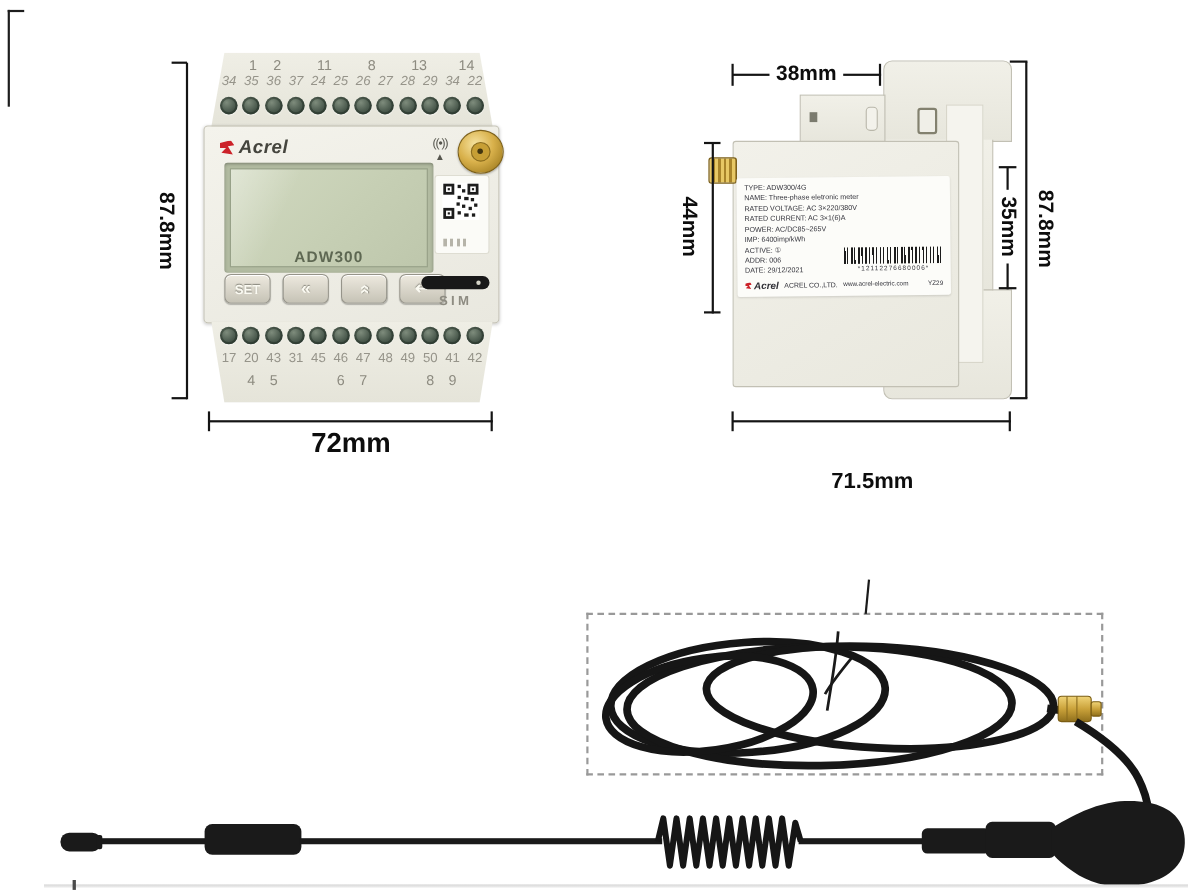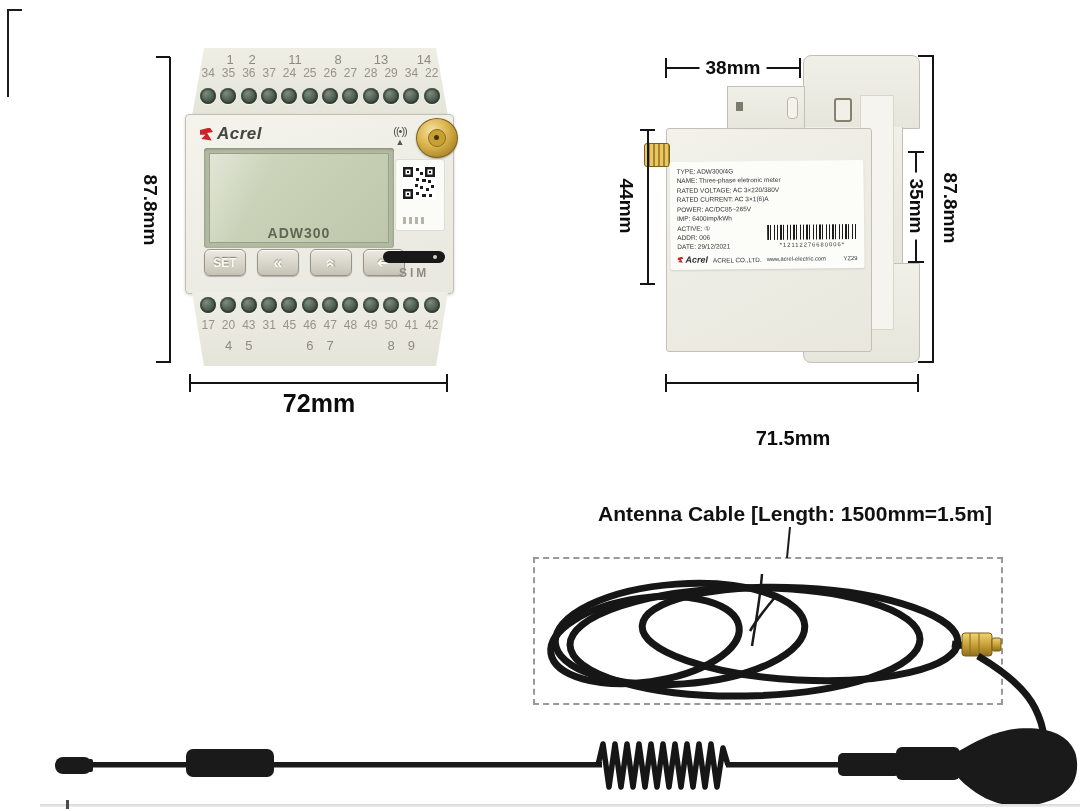--- a/index.html
+++ b/index.html
@@ -18,21 +18,21 @@
             filter:drop-shadow(0 0 1px #b3b1a4);}
   .fv-cover.top{top:48px;height:68px;clip-path:polygon(12px 0,244px 0,256px 100%,0 100%);}
   .fv-cover.bottom{top:292px;height:74px;clip-path:polygon(0 0,256px 0,244px 100%,12px 100%);}
   .fv-row1{position:absolute;top:4px;left:0;right:0;height:16px;font-size:13px;color:#8d8b80;}
   .fv-row1 span{position:absolute;transform:translateX(-50%);}
   .fv-row1 span:nth-child(1){left:38px}.fv-row1 span:nth-child(2){left:60px}
   .fv-row1 span:nth-child(3){left:103px}.fv-row1 span:nth-child(4){left:146px}
   .fv-row1 span:nth-child(5){left:189px}.fv-row1 span:nth-child(6){left:232px}
   .numrow{position:absolute;left:6px;right:6px;display:flex;font-size:12px;color:#96948a;}
   .numrow span{flex:1;text-align:center;}
-  .fv-cover.top .numrow{top:18px;}
+  .fv-cover.top .numrow{top:18px;font-style:italic;}
   .screwrow{position:absolute;left:6px;right:6px;display:flex;}
   .fv-cover.top .screwrow{top:40px;}
   .fv-cover.bottom .screwrow{top:5px;}
   .fv-cover.bottom .numrow.n1{top:26px;}
   .fv-cover.bottom .numrow.n2{top:46px;font-size:13px;color:#8d8b80;}
   .screwrow span{flex:1;height:17px;}
   .screwrow span::after{content:"";display:block;width:16px;height:16px;margin:0 auto;border-radius:50%;
      background:radial-gradient(circle at 38% 33%,#7e8c7c,#4a594d 55%,#2e3b32);
      box-shadow:inset 0 0 0 2px rgba(18,28,20,.35),0 1px 1px rgba(255,255,255,.6);}
   .fv-body{position:absolute;left:185px;top:114px;width:267px;height:178px;
@@ -347,21 +347,20 @@
   <div class="dl" style="left:932px;top:56px;width:2px;height:306px;"></div>
   <div class="dl" style="left:918px;top:55px;width:16px;height:2px;"></div>
   <div class="dl" style="left:918px;top:361px;width:16px;height:2px;"></div>
   <div class="dlabel vert" style="left:950px;top:208px;">87.8mm</div>
 
   <div class="dl" style="left:666px;top:382px;width:253px;height:2px;"></div>
   <div class="dl" style="left:665px;top:374px;width:2px;height:18px;"></div>
   <div class="dl" style="left:917px;top:374px;width:2px;height:18px;"></div>
   <div class="dlabel" style="left:793px;top:403px;font-size:20px;margin-top:35px;">71.5mm</div>
 
-  <div class="ant-label">Antenna Cable [Length: 1500mm=1.5m]</div>
   <div class="dashed-box"></div>
 
   <svg class="overlay-svg" width="1080" height="811" viewBox="0 0 1080 811">
     <defs>
       <linearGradient id="gold" x1="0" y1="0" x2="0" y2="1">
         <stop offset="0" stop-color="#f0d478"></stop>
           <stop offset=".5" stop-color="#caa23a"></stop>
           <stop offset="1" stop-color="#8f6f1c"></stop>
       </linearGradient>
     </defs>

